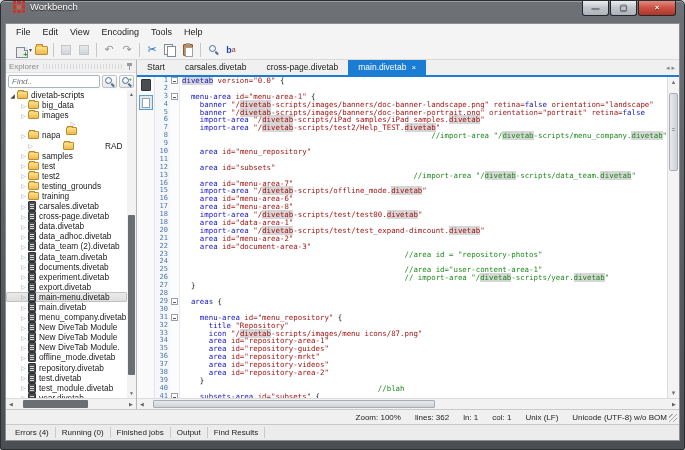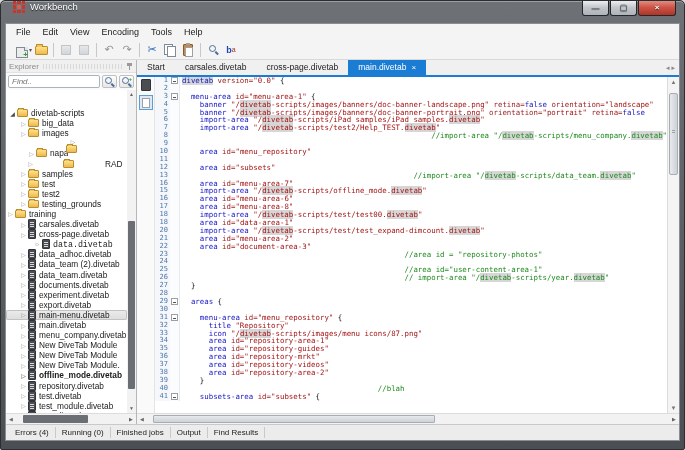--- a/index.html
+++ b/index.html
@@ -65,21 +65,21 @@
   .exp-head { height:13px; background:#f0f0f0; display:flex; align-items:center; padding:0 3px; font-size:8px; color:#8a8a8a; border-bottom:1px solid #e2e2e2; }
   .hatch { flex:1; height:5px; margin:0 4px; background:repeating-linear-gradient(90deg,#d8d8d8 0 1px,transparent 1px 3px); }
   .pin { width:7px; height:7px; position:relative; }
   .pin::before { content:""; position:absolute; left:1px; top:0; width:5px; height:3px; background:#9a9a9a; }
   .pin::after { content:""; position:absolute; left:3px; top:3px; width:1px; height:4px; background:#9a9a9a; }
   .findrow { height:17px; display:flex; align-items:center; padding:1px 2px; gap:2px; background:#fafafa; }
   .findrow input { flex:1; min-width:0; height:13px; border:1px solid #aab4be; font-size:8px; padding:0 3px; color:#444; font-style:italic; border-radius:2px; }
   .fbtn { width:15px; height:13px; border:1px solid #c0c0c0; background:linear-gradient(#fdfdfd,#e8e8e8); border-radius:2px; display:flex; align-items:center; justify-content:center; position:relative; }
   .fbtn .p2 { position:absolute; right:1px; top:0px; color:#2e9e32; font:bold 6px/6px "Liberation Sans",sans-serif; }
   .treewrap { flex:1; position:relative; overflow:hidden; }
-  .tree { position:absolute; inset:0 9px 0 0; overflow:hidden;margin-top:18px; }
+  .tree { position:absolute; inset:0 9px 0 0; overflow:hidden; }
   .trow { height:10.1px; display:flex; align-items:center; font-size:8.3px; color:#1a1a1a; white-space:nowrap; }
   .trow.sel { background:linear-gradient(#ececec,#dcdcdc); border-radius:2px; box-shadow:inset 0 0 0 1px #c2c2c2; }
   .texp { width:9px; text-align:center; font-size:6px; color:#9a9a9a; flex:none; }
   .texp.open { color:#4a4a4a; }
   .tico { flex:none; margin-right:3px; }
   .tfld { width:11px; height:8px; background:linear-gradient(#ffe08a,#eeb94e); border:1px solid #b98e2f; border-radius:1px; position:relative; }
   .tfld::before { content:""; position:absolute; top:-2px; left:0; width:4px; height:1px; background:#f2c45e; border:1px solid #b98e2f; border-bottom:none; }
   .tfile { width:8px; height:10px; background:#4a4d52; border:1px solid #303338; border-radius:1px; position:relative; }
   .tfile::before { content:""; position:absolute; left:1px; top:2px; width:4px; height:1px; background:#d8d8d8; box-shadow:0 2px 0 #d8d8d8,0 4px 0 #d8d8d8; }
   .tlabel { overflow:hidden; }
@@ -244,21 +244,21 @@
               <div class="trow" style="padding-left: 13px;">
                 <span class="texp">▷</span>
                 <span class="tico tfld"></span>
                 <span class="tlabel">images</span>
               </div>
               <div class="trow" style="padding-left: 13px; flex-direction: column;">
                 <span class="texp">▷</span>
                 <span class="tico tfld"></span>
                 <span class="tlabel">iPad samples</span>
               </div>
-              <div class="trow" style="padding-left: 21px;">
+              <div class="trow" style="padding-left: 13px;">
                 <span class="texp">▷</span>
                 <span class="tico tfld"></span>
                 <span class="tlabel">napa</span>
               </div>
               <div class="trow" style="padding-left: 20px; gap: 28px;">
                 <span class="texp">▷</span>
                 <span class="tico tfld"></span>
                 <span class="tlabel">RAD</span>
               </div>
               <div class="trow" style="padding-left: 13px;">
@@ -274,36 +274,36 @@
               <div class="trow" style="padding-left: 13px;">
                 <span class="texp">▷</span>
                 <span class="tico tfld"></span>
                 <span class="tlabel">test2</span>
               </div>
               <div class="trow" style="padding-left: 13px;">
                 <span class="texp">▷</span>
                 <span class="tico tfld"></span>
                 <span class="tlabel">testing_grounds</span>
               </div>
-              <div class="trow" style="">
+              <div class="trow" style="padding-left: 13px;">
                 <span class="texp">▷</span>
                 <span class="tico tfld"></span>
                 <span class="tlabel">training</span>
               </div>
               <div class="trow" style="padding-left: 13px;">
                 <span class="texp">▷</span>
                 <span class="tico tfile"></span>
                 <span class="tlabel">carsales.divetab</span>
               </div>
               <div class="trow" style="padding-left: 13px;">
                 <span class="texp">▷</span>
                 <span class="tico tfile"></span>
                 <span class="tlabel">cross-page.divetab</span>
               </div>
-              <div class="trow" style="padding-left: 27px; font-family: Liberation Mono, monospace;">
+              <div class="trow" style="padding-left: 13px;">
                 <span class="texp">▷</span>
                 <span class="tico tfile"></span>
                 <span class="tlabel">data.divetab</span>
               </div>
               <div class="trow" style="padding-left: 13px;">
                 <span class="texp">▷</span>
                 <span class="tico tfile"></span>
                 <span class="tlabel">data_adhoc.divetab</span>
               </div>
               <div class="trow" style="padding-left: 13px;">
@@ -354,21 +354,21 @@
               <div class="trow" style="padding-left: 13px;">
                 <span class="texp">▷</span>
                 <span class="tico tfile"></span>
                 <span class="tlabel">New DiveTab Module</span>
               </div>
               <div class="trow" style="padding-left: 13px;">
                 <span class="texp">▷</span>
                 <span class="tico tfile"></span>
                 <span class="tlabel">New DiveTab Module.</span>
               </div>
-              <div class="trow" style="padding-left: 13px; font-weight: bold;">
+              <div class="trow" style="padding-left: 13px;">
                 <span class="texp">▷</span>
                 <span class="tico tfile"></span>
                 <span class="tlabel">offline_mode.divetab</span>
               </div>
               <div class="trow" style="padding-left: 13px;">
                 <span class="texp">▷</span>
                 <span class="tico tfile"></span>
                 <span class="tlabel">repository.divetab</span>
               </div>
               <div class="trow" style="padding-left: 13px;">
@@ -471,20 +471,29 @@
           </div>
         </div>
         <div class="hsb edhsb">
           <span class="arr" style="left:0">◀</span>
           <span class="thumb" style="left:3%; width:52%;"></span>
           <span class="arr" style="right:0">▶</span>
         </div>
       </div>
     </div>
 
+    <div class="statusbar">
+      <span class="sts">Zoom: 100%</span>
+        <span class="sts">lines: 362</span>
+        <span class="sts">ln: 1</span>
+        <span class="sts">col: 1</span>
+        <span class="sts">Unix (LF)</span>
+        <span class="sts">Unicode (UTF-8) w/o BOM</span>
+        <span class="grip"></span>
+    </div>
 
     <div class="panelbar">
         <span class="ptab">Errors (4)</span>
         <span class="ptab">Running (0)</span>
         <span class="ptab">Finished jobs</span>
         <span class="ptab">Output</span>
         <span class="ptab">Find Results</span>
       </div>
   </div>
 </div>

